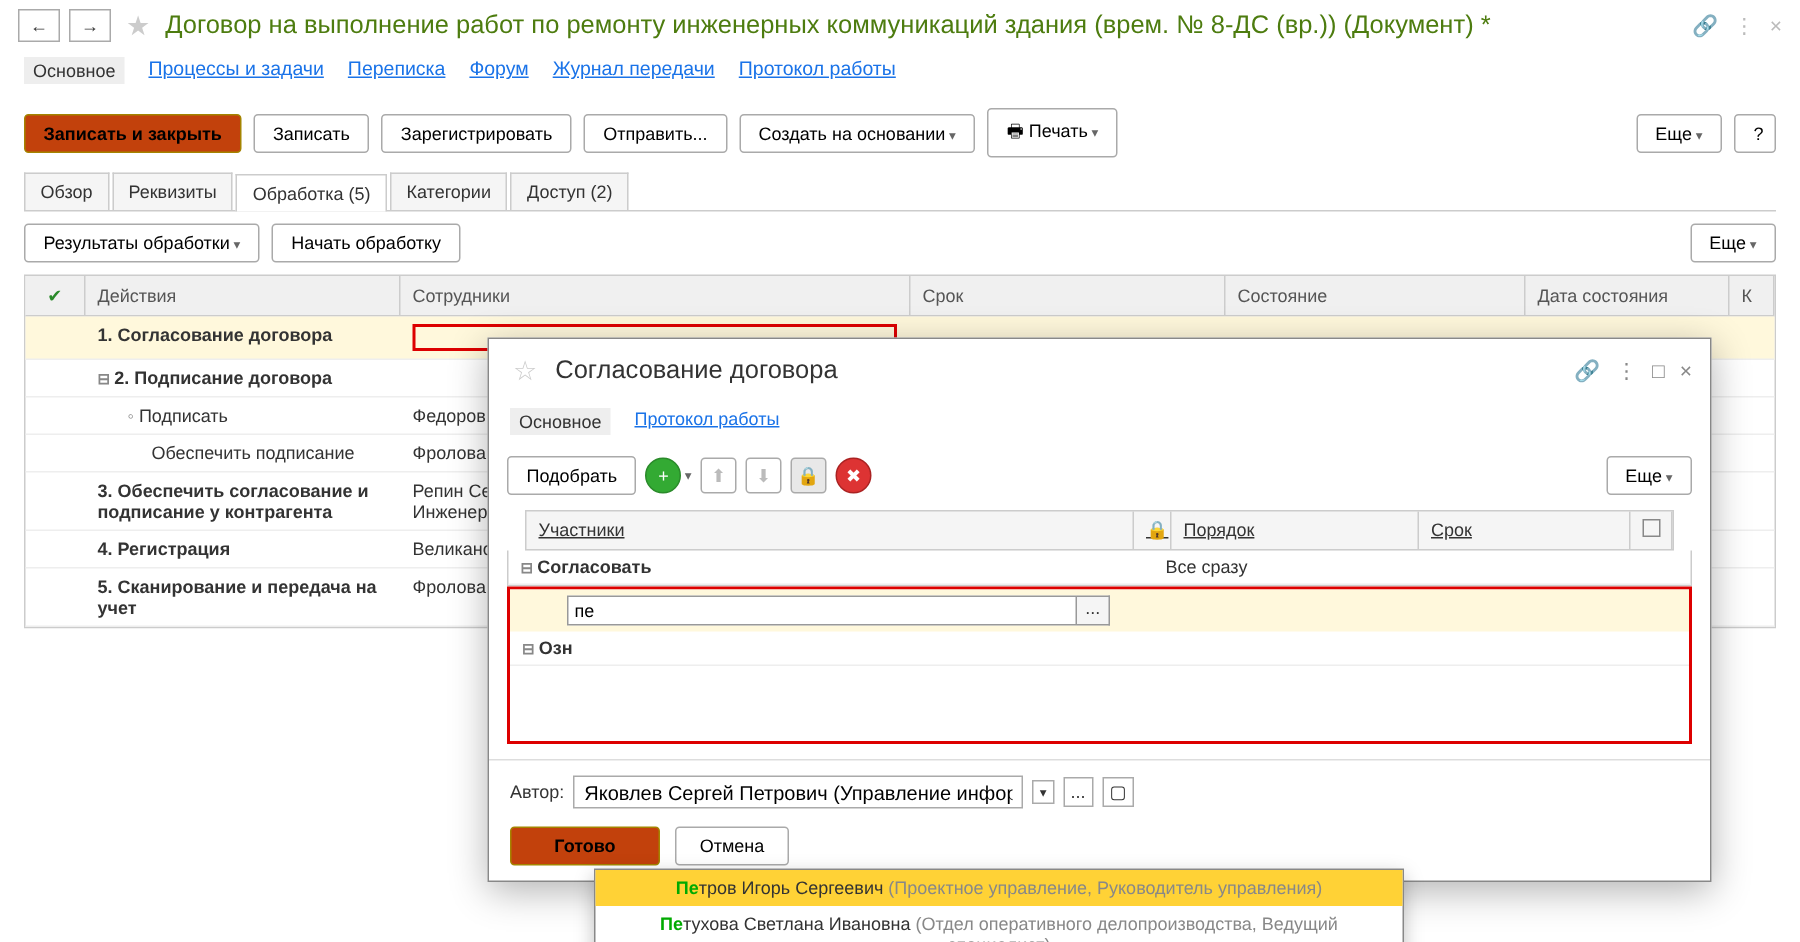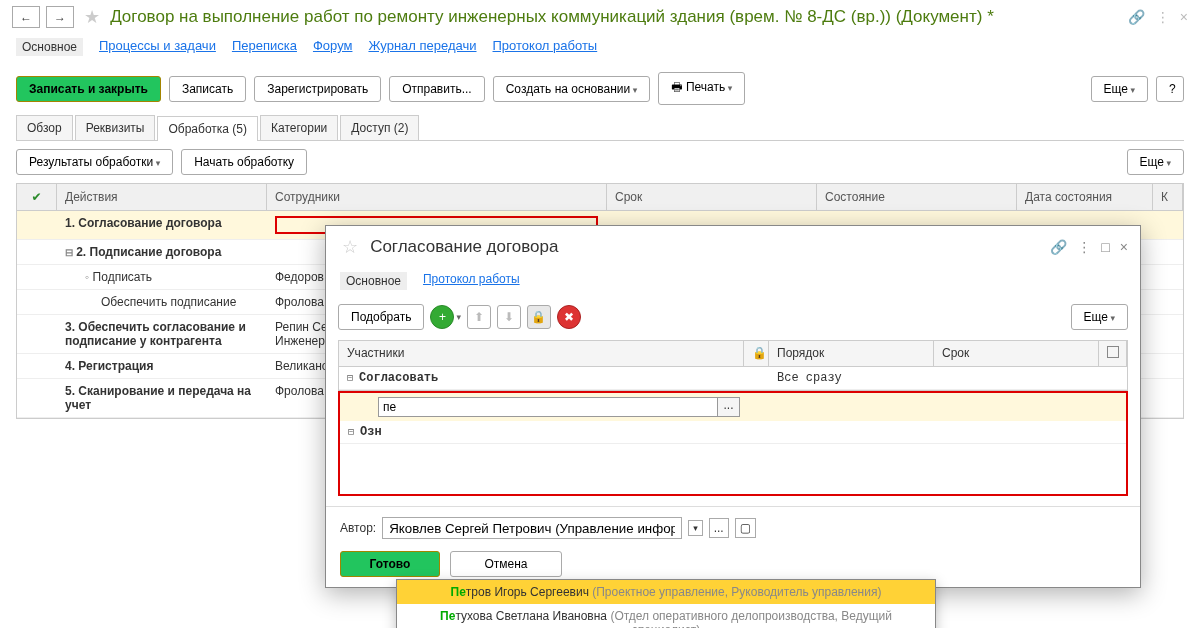--- a/index.html
+++ b/index.html
@@ -7,21 +7,21 @@
   .top-bar { display: flex; align-items: center; padding: 6px 12px; gap: 6px; }
   .nav-btn { width: 28px; height: 22px; border: 1px solid #aaa; background: #fff; display: flex; align-items: center; justify-content: center; cursor: pointer; }
   .star-icon { color: #ccc; font-size: 18px; margin: 0 4px; }
   .title { font-size: 17px; color: #4d7c0f; flex: 1; }
   .title-icons { display: flex; gap: 10px; color: #bbb; font-size: 14px; }
   .nav-links { display: flex; gap: 16px; padding: 4px 16px 10px; }
   .nav-links a { color: #1a73e8; text-decoration: underline; font-size: 13px; }
   .nav-links .active { background: #eee; padding: 2px 6px; text-decoration: none; color: #333; }
   .toolbar { display: flex; gap: 8px; padding: 6px 16px; align-items: center; }
   .btn { border: 1px solid #aaa; background: #fff; padding: 5px 12px; font-size: 12px; cursor: pointer; border-radius: 3px; }
-  .btn-primary { background: #22c55e; border-color: #a48400; font-weight: bold; }
+  .btn-primary { background: #c2410c; border-color: #a48400; font-weight: bold; }
   .btn-drop::after { content: " ▾"; font-size: 9px; color: #666; }
   .printer::before { content: "🖶 "; }
   .spacer { flex: 1; }
   .help-btn { width: 28px; }
   .tabs { display: flex; border-bottom: 1px solid #ccc; margin: 4px 16px 0; }
   .tab { padding: 5px 10px; border: 1px solid #ccc; border-bottom: none; margin-right: 2px; background: #f5f5f5; cursor: pointer; font-size: 12px; }
   .tab.active { background: #fff; position: relative; top: 1px; }
   .sub-toolbar { display: flex; gap: 8px; padding: 8px 16px; }
   .table-wrap { margin: 0 16px; border: 1px solid #ccc; }
   .thead { display: flex; background: #f0f0f0; border-bottom: 1px solid #ccc; }
@@ -50,30 +50,30 @@
   .dlg-title { font-size: 17px; flex: 1; }
   .dlg-ctrls { display: flex; gap: 10px; color: #888; font-size: 14px; }
   .dlg-tabs { display: flex; gap: 16px; padding: 4px 14px 8px; }
   .dlg-tabs .dt { color: #1a73e8; text-decoration: underline; cursor: pointer; }
   .dlg-tabs .dt.active { background: #eee; color: #333; text-decoration: none; padding: 2px 6px; }
   .dlg-toolbar { display: flex; gap: 6px; padding: 6px 12px; align-items: center; }
   .icon-btn { width: 24px; height: 24px; border: 1px solid #aaa; border-radius: 3px; background: #fff; display: flex; align-items: center; justify-content: center; font-size: 12px; }
   .icon-add { background: #3a3; color: #fff; border-color: #2a8a2a; border-radius: 12px; }
   .icon-lock { background: #e8e8e8; }
   .icon-del { background: #d33; color: #fff; border-color: #a22; border-radius: 12px; }
-  .dlg-grid-head { display: flex; border: 1px solid #ccc; margin: 4px 12px 0; background: #f5f5f5; }
+  .dlg-grid-head { display: flex; border: 1px solid #ccc; margin: 4px 24px 0; background: #f5f5f5; text-decoration: underline; }
   .dgh { padding: 5px 8px; border-right: 1px solid #ccc; font-size: 12px; }
   .dg1 { width: 405px; }
   .dg2 { width: 25px; text-align: center; }
   .dg3 { width: 165px; }
   .dg4 { flex: 1; }
   .dg5 { width: 28px; text-align: center; }
   .red-outline { border: 2px solid #d00; margin: 0 12px 10px; padding: 0 0 50px; background: #fff; }
   .dlg-row { display: flex; font-size: 12px; }
-  .dlg-row.group { padding: 4px 8px; border-bottom: 1px solid #eee; font-family: Liberation Mono, monospace; }
+  .dlg-row.group { padding: 4px 8px; border-bottom: 1px solid #eee; }
   .input-row { display: flex; align-items: center; padding: 4px 8px; background: #fff8dc; }
   .suggest-input { border: 1px solid #999; height: 20px; width: 340px; padding: 0 4px; font-size: 12px; margin-left: 30px; }
   .dotdot { border: 1px solid #999; height: 20px; width: 22px; background: #f5f5f5; text-align: center; cursor: pointer; border-left: none; }
   .suggest-box { position: absolute; left: 56px; top: 186px; width: 540px; background: #fff; border: 1px solid #888; box-shadow: 0 4px 12px rgba(0,0,0,.25); }
   .suggest-item { padding: 5px 8px; font-size: 12px; cursor: pointer; text-align: center; }
   .suggest-item.sel { background: #ffd236; }
   .hl-green { color: #0a0; font-weight: bold; }
   .gray { color: #888; }
   .dlg-footer { padding: 10px 14px; border-top: 1px solid #ddd; }
   .author-row { display: flex; align-items: center; gap: 6px; margin-bottom: 12px; font-size: 12px; }
@@ -286,16 +286,16 @@
   <div class="dlg-footer">
     <div class="author-row">
       <span>Автор:</span>
       <input class="author-input" value="Яковлев Сергей Петрович (Управление информационных" style="">
       <span style="border:1px solid #aaa;padding:2px 4px;font-size:9px">▾</span>
       <span style="border:1px solid #aaa;padding:2px 4px">...</span>
       <span style="border:1px solid #aaa;padding:2px 4px">▢</span>
     </div>
     <div class="footer-btns">
       <button class="btn btn-primary" style="width:100px">Готово</button>
-      <button class="btn" style="width:112px">Отмена</button>
+      <button class="btn" style="width:76px">Отмена</button>
     </div>
   </div>
 </div>
 
 </body></html>

